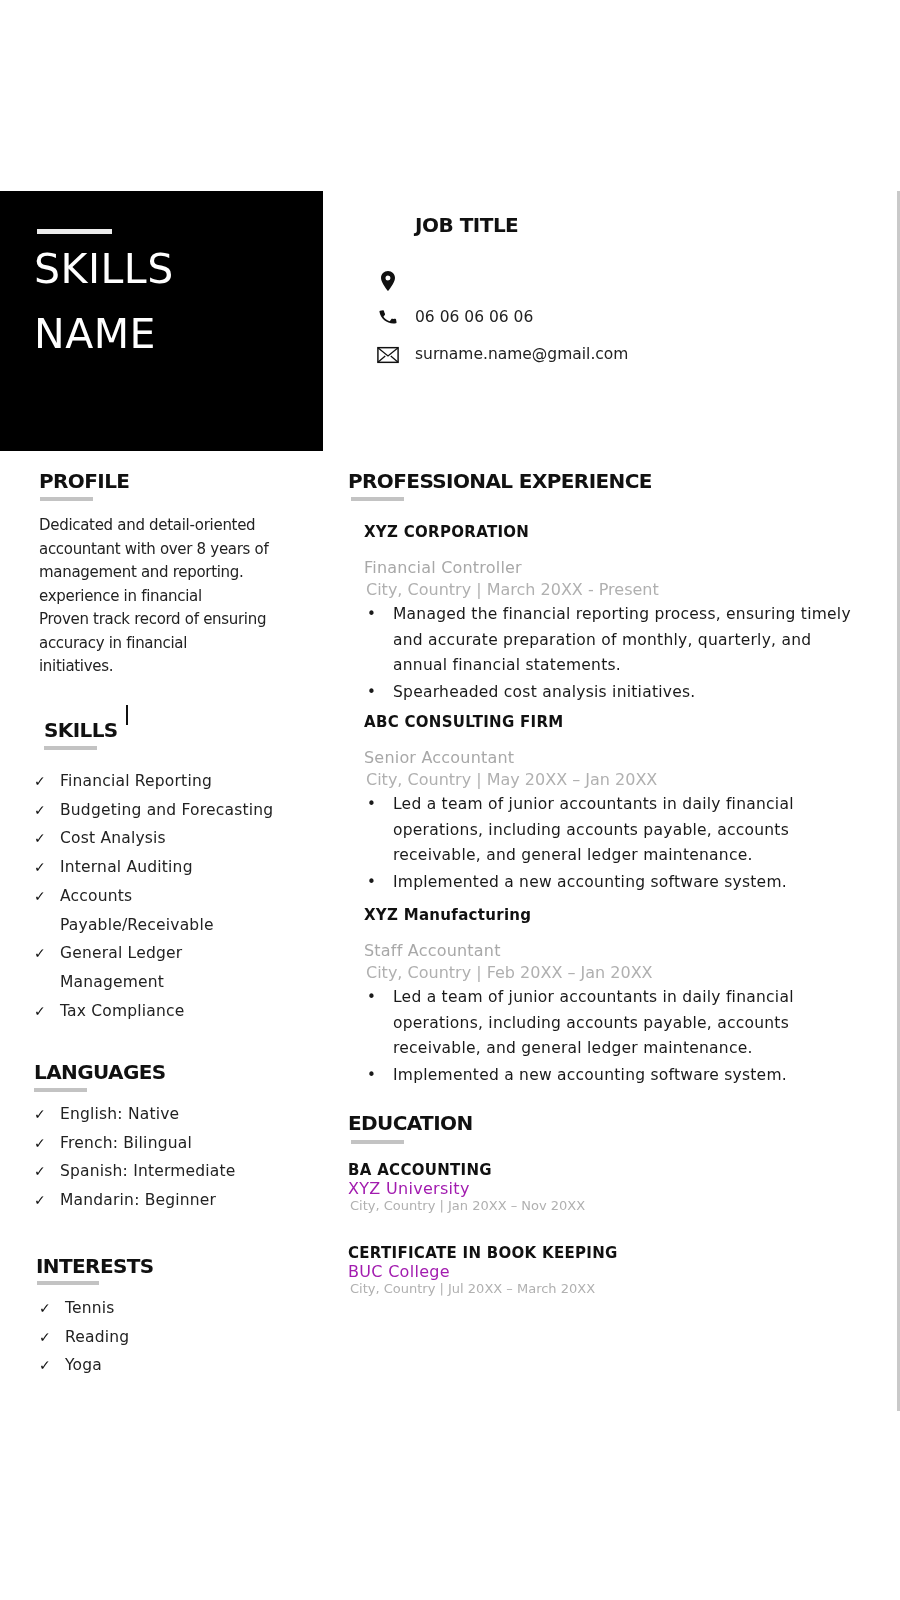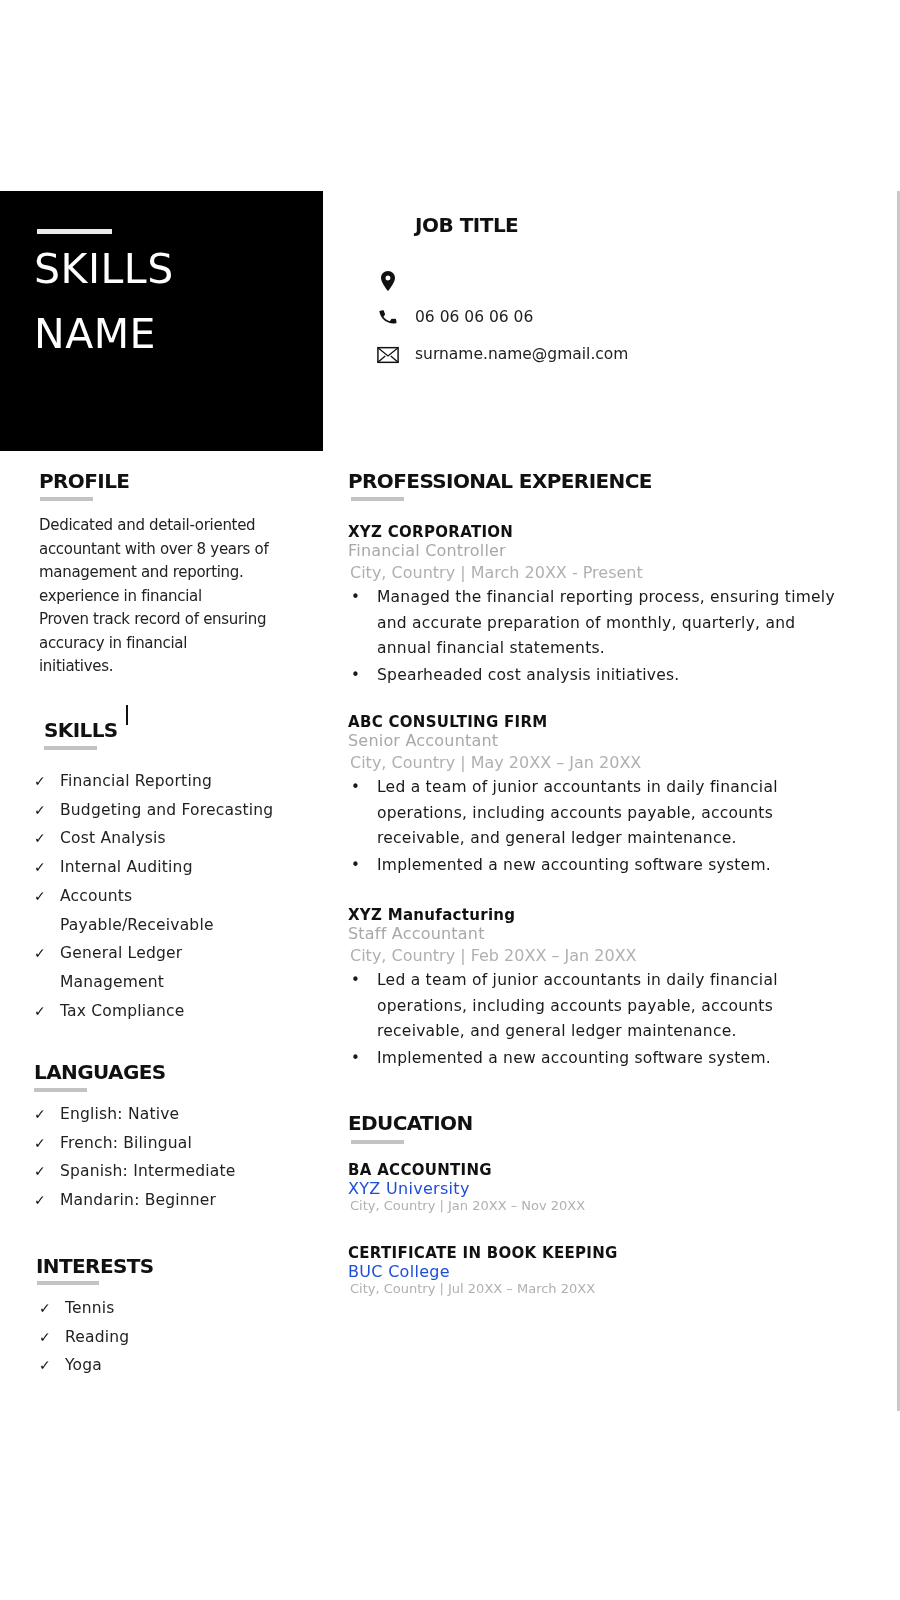--- a/index.html
+++ b/index.html
@@ -12,29 +12,29 @@
   .job-title { left:415px; top:213px; font-family:"DejaVu Sans", sans-serif; font-weight:bold; font-size:20px; letter-spacing:-0.5px; }
   .contact-icon { left:377px; width:22px; height:22px; display:flex; align-items:center; justify-content:center; }
   .contact-text { left:415px; font-family:"DejaVu Sans", sans-serif; font-size:15.5px; color:#222; }
   .section-h { font-family:"DejaVu Sans", sans-serif; font-weight:bold; font-size:20px; letter-spacing:-0.6px; color:#111; }
   .underline { height:4px; background:#c3c3c3; width:53px; }
   .profile-text { left:39px; top:514px; width:250px; font-family:"DejaVu Sans", sans-serif; font-size:15px; line-height:23.5px; color:#222; letter-spacing:-0.3px; }
   .check-list { list-style:none; margin:0; padding:0; font-family:"DejaVu Sans", sans-serif; font-size:15.5px; line-height:28.7px; color:#222; letter-spacing:0.2px; }
   .check-list li { position:relative; padding-left:26px; }
   .check-list li .chk { position:absolute; left:0; top:0; font-size:14px; color:#111; }
   .cursor-mark { left:126px; top:705px; width:2px; height:20px; background:#111; }
-  .exp { left:348px; width:500px; }
+  .exp { left:364px; width:500px; }
   .company { font-family:"DejaVu Sans", sans-serif; font-weight:bold; font-size:15px; color:#111; letter-spacing:0.3px; }
-  .role { font-family:"DejaVu Sans", sans-serif; font-size:16px; color:#a8a8a8; margin-top:0; letter-spacing:0.2px; }
+  .role { font-family:"DejaVu Sans", sans-serif; font-size:16px; color:#a8a8a8; margin-top:17px; letter-spacing:0.2px; }
   .dates { font-family:"DejaVu Sans", sans-serif; font-size:16px; color:#b0b0b0; margin-top:3px; padding-left:2px; }
   .bullets { list-style:none; margin:3px 0 0 0; padding:0; font-family:"DejaVu Sans", sans-serif; font-size:15.5px; line-height:25.5px; color:#1a1a1a; letter-spacing:0.25px; }
   .bullets li { position:relative; padding-left:29px; margin-bottom:1px; }
   .bullets li .dot { position:absolute; left:3px; top:0; font-size:15px; }
   .edu-degree { font-family:"DejaVu Sans", sans-serif; font-weight:bold; font-size:15px; letter-spacing:0.3px; }
-  .edu-school { font-family:"DejaVu Sans", sans-serif; font-size:16px; color:#1d4ed8; letter-spacing:0.3px; }
+  .edu-school { font-family:"DejaVu Sans", sans-serif; font-size:16px; color:#a21caf; letter-spacing:0.3px; }
   .edu-dates { font-family:"DejaVu Sans", sans-serif; font-size:13px; color:#b0b0b0; padding-left:2px; }
   .scroll-track { left:897px; top:191px; width:4px; height:1220px; background:#c9c9c9; }
 </style>
 </head>
 <body>
 
 <div class="abs name-block"></div>
 <div class="abs name-bar"></div>
 <div class="abs name-line" style="top:245px;">SKILLS</div>
 <div class="abs name-line" style="top:310px;">NAME</div>

